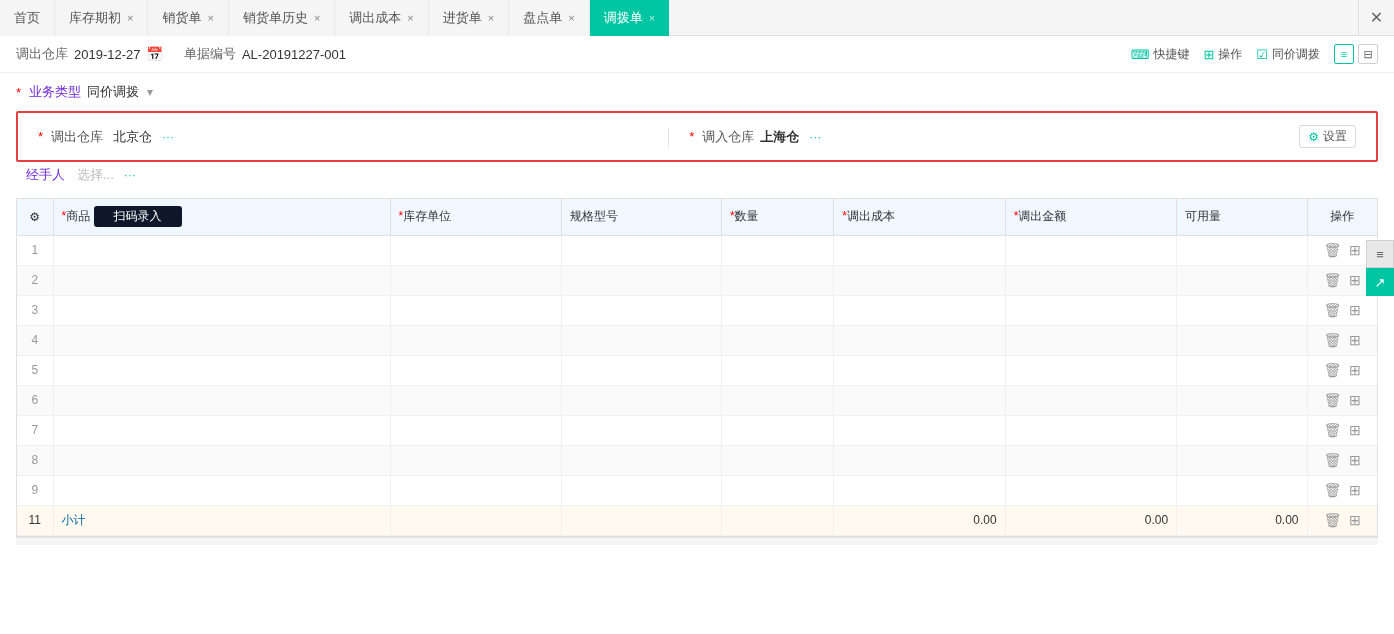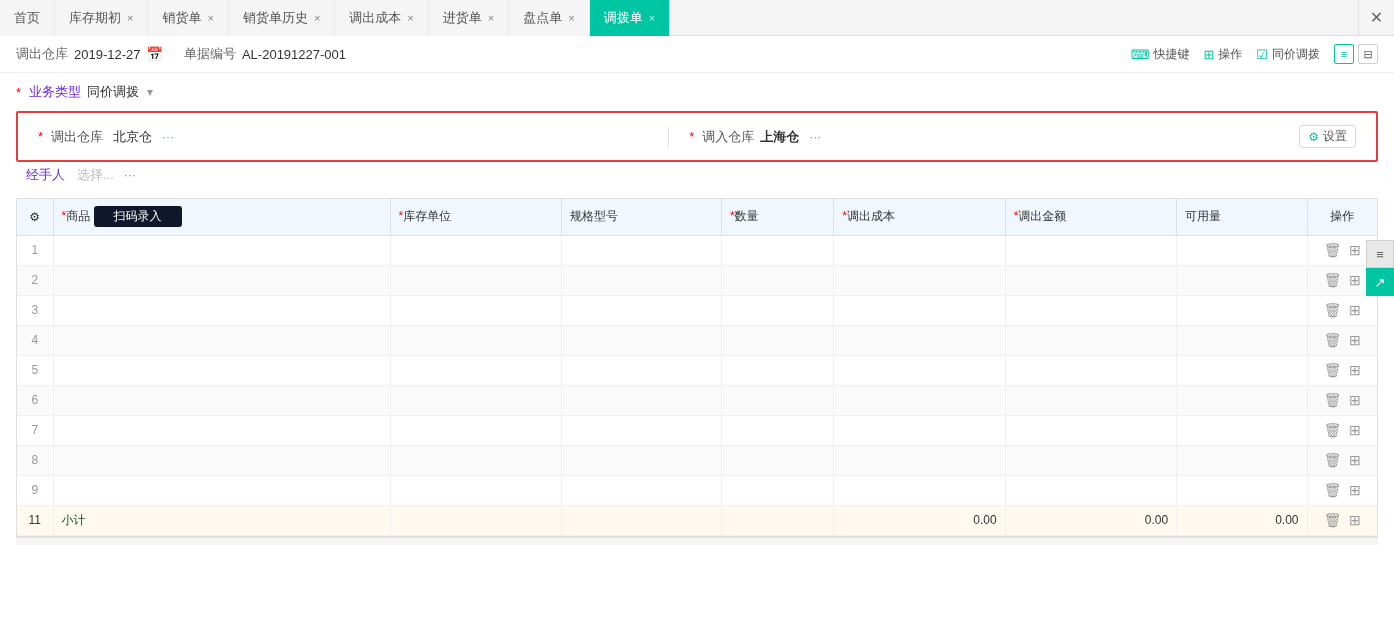--- a/index.html
+++ b/index.html
@@ -534,21 +534,21 @@
       <td></td>
       <td></td>
       <td></td>
       <td class="op-cell">
         <span class="op-icon">🗑</span>
         <span class="op-icon">⊞</span>
       </td>
     </tr>
         <tr class="subtotal-row">
       <td class="row-num">11</td>
-      <td style="color:#14532d;">小计</td>
+      <td style="color:#0369a1;">小计</td>
       <td></td>
       <td></td>
       <td style="text-align:right;"></td>
       <td style="text-align:right;">0.00</td>
       <td style="text-align:right;">0.00</td>
       <td style="text-align:right;">0.00</td>
       <td class="op-cell">
         <span class="op-icon">🗑</span>
         <span class="op-icon">⊞</span>
       </td>

